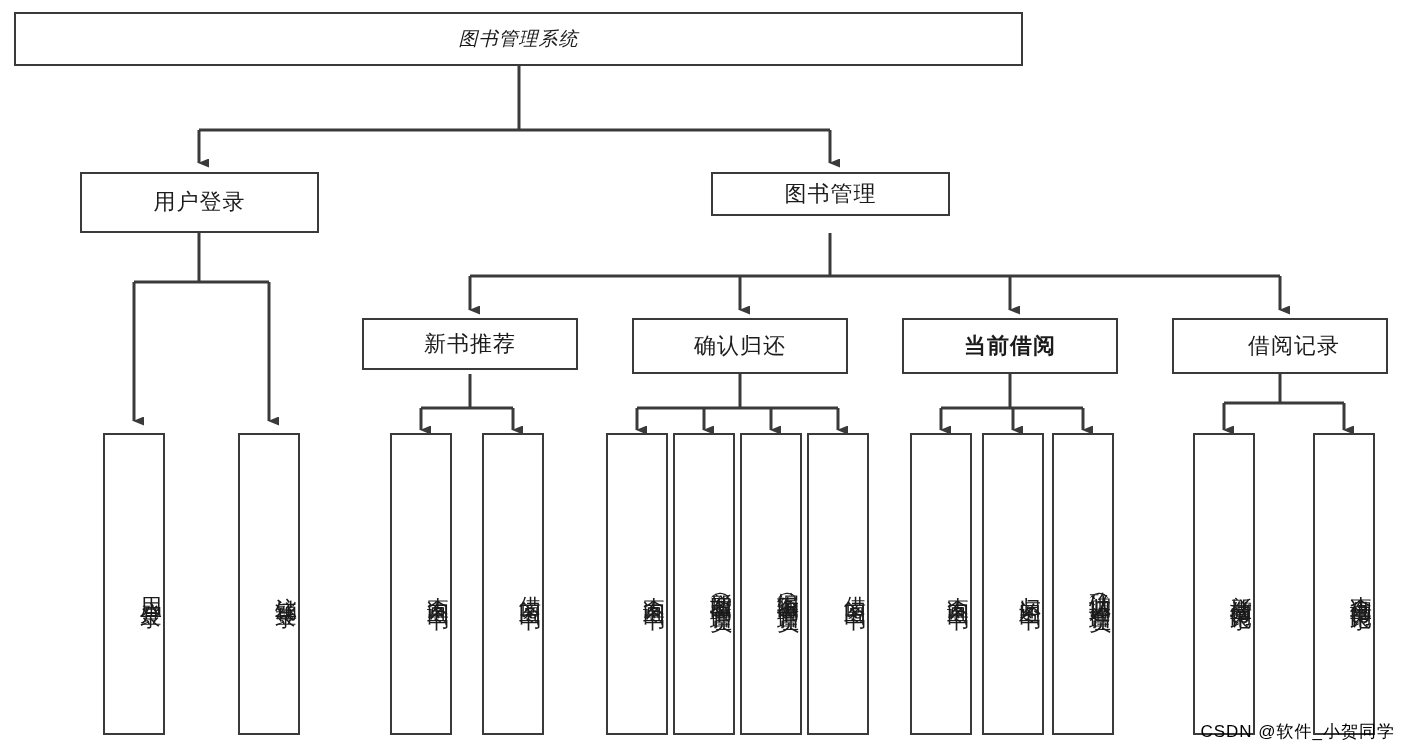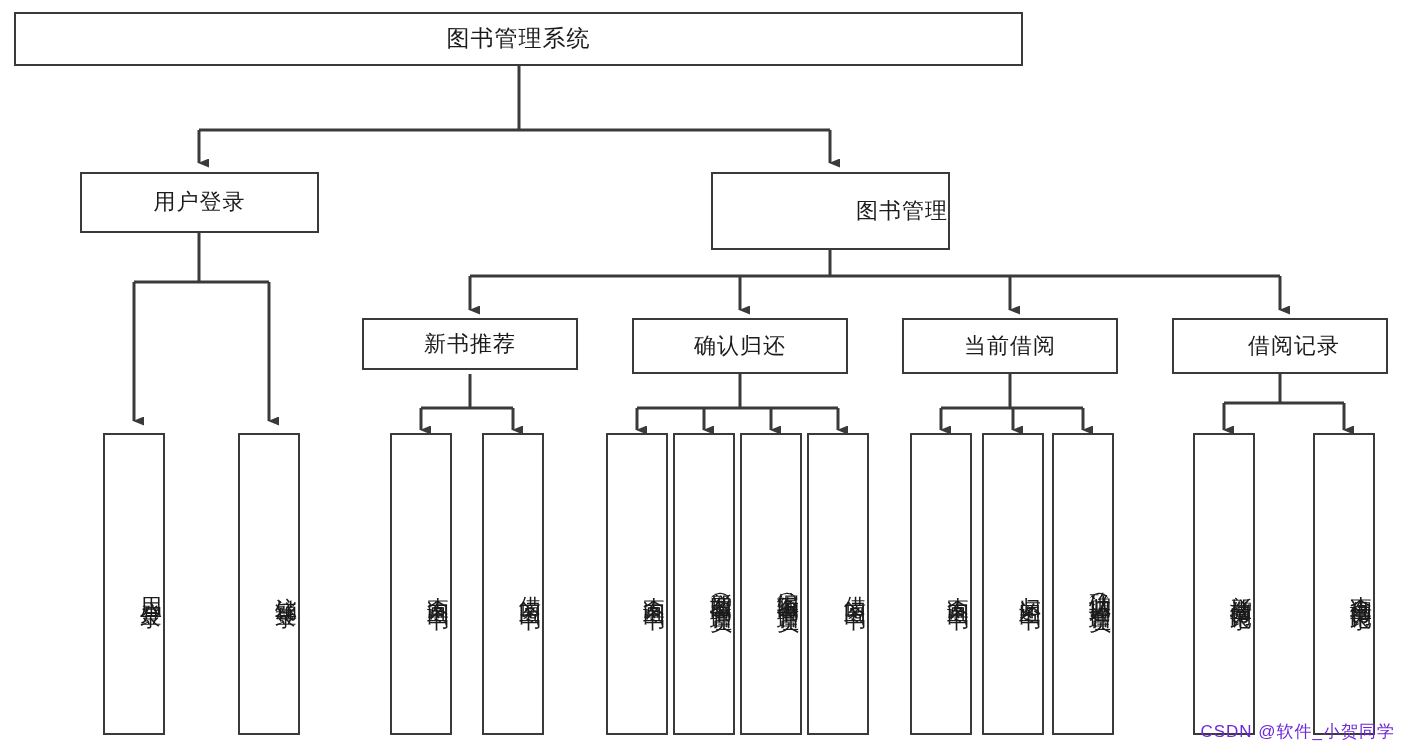--- a/index.html
+++ b/index.html
@@ -29,21 +29,22 @@
     align-items:center;
     justify-content:center;
     color:#1b1b1b;
   }
   .node.horizontal{
     font-size:22px;
     letter-spacing:1px;
     line-height:1.1;
   }
   .node.root{
-    font-size:23px;
+    font-size:19px;
+    font-style:italic;
   }
   .node.vertical{
     writing-mode:vertical-rl;
     text-orientation:upright;
     font-size:22px;
     letter-spacing:4px;
     line-height:1.05;
     align-items:flex-start;
     justify-content:center;
     padding-top:6px;
@@ -55,21 +56,21 @@
     white-space:nowrap;
   }
   .node.vertical.tall .vtext{
     letter-spacing:3px;
   }
   .watermark{
     position:absolute;
     right:10px;
     bottom:4px;
     font-size:17px;
-    color:#6d28d9;
+    color:#000000;
     letter-spacing:1px;
     white-space:nowrap;
     user-select:none;
   }
 </style>
 </head>
 <body>
 
 <div id="diagram-root">
 
@@ -124,33 +125,33 @@
   </svg>
 
   <div class="node horizontal root" style="left:14px;top:12px;width:1009px;height:54px;">
     <span>图书管理系统</span>
   </div>
 
   <div class="node horizontal" style="left:80px;top:172px;width:239px;height:61px;">
     <span>用户登录</span>
   </div>
 
-  <div class="node horizontal" style="left:711px;top:172px;width:239px;height:78px;justify-content:flex-end;">
+  <div class="node horizontal" style="left:711px;top:172px;width:239px;height:44px;">
     <span>图书管理</span>
   </div>
 
   <div class="node horizontal" style="left:362px;top:318px;width:216px;height:52px;">
     <span>新书推荐</span>
   </div>
 
   <div class="node horizontal" style="left:632px;top:318px;width:216px;height:56px;">
     <span>确认归还</span>
   </div>
 
-  <div class="node horizontal" style="left:902px;top:318px;width:216px;height:56px;">
+  <div class="node horizontal" style="left:902px;top:318px;width:216px;height:56px;font-weight:bold;">
     <span>当前借阅</span>
   </div>
 
   <div class="node horizontal" style="left:1172px;top:318px;width:216px;height:56px;padding-left:28px;">
     <span>借阅记录</span>
   </div>
 
   <div class="node vertical" style="left:103px;top:433px;width:62px;height:302px;">
     <span class="vtext">用户登录</span>
   </div>

